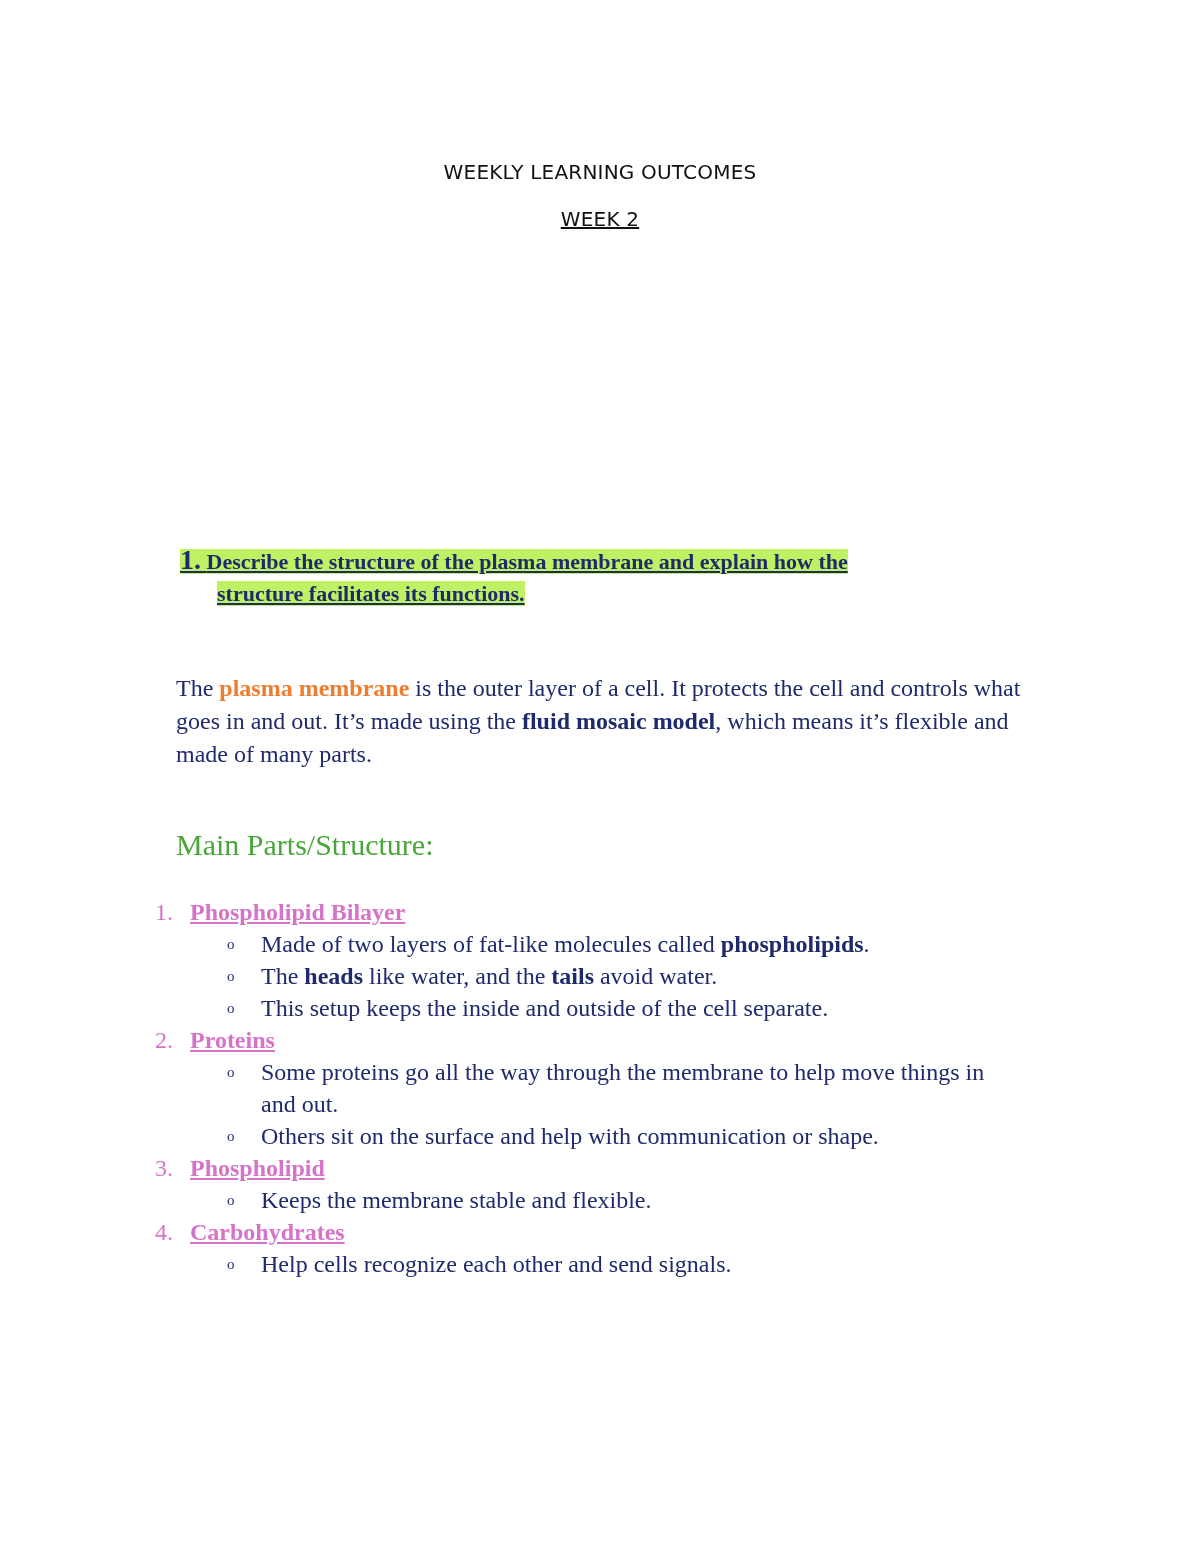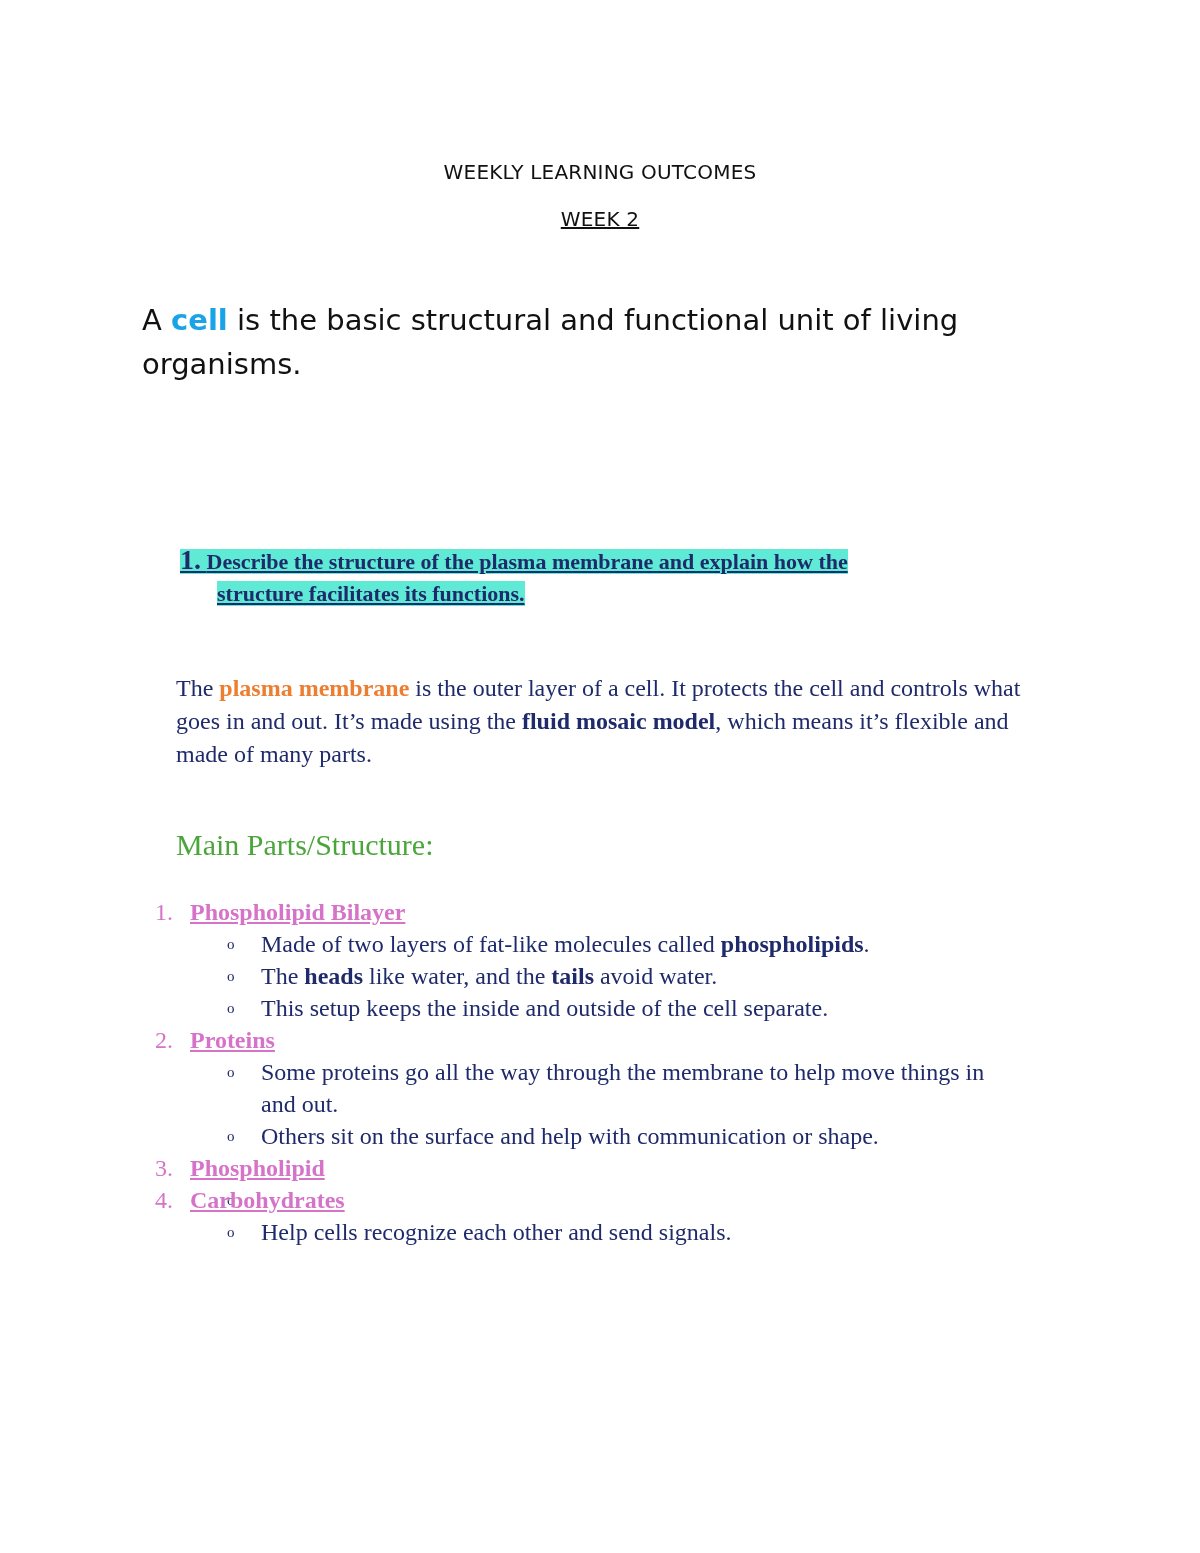--- a/index.html
+++ b/index.html
@@ -5,21 +5,21 @@
   html, body { margin: 0; padding: 0; background: #ffffff; }
   body { width: 1200px; height: 1553px; position: relative; overflow: hidden; }
   .page { position: absolute; left: 0; top: 0; width: 1064px; height: 1553px; background: #fff; margin-top: 16px; }
   .sans { font-family: "DejaVu Sans", sans-serif; }
   .serif { font-family: "Liberation Serif", serif; }
   .abs { position: absolute; }
   .hdr { left: 0; width: 1200px; text-align: center; font-size: 20px; color: #111; letter-spacing: 0.2px; }
   .intro { left: 142px; top: 282px; width: 920px; font-size: 29px; line-height: 44px; color: #111; }
   .intro .cell { color: #1aa3e6; font-weight: bold; }
   .q { left: 180px; top: 528px; width: 860px; font-size: 22px; line-height: 32px; color: #1f2a6b; font-weight: bold; }
-  .q .hl { background: #5eead4; text-decoration: underline; }
+  .q .hl { background: #bef264; text-decoration: underline; }
   .q .num { font-size: 28px; }
   .q .line2 { display: block; padding-left: 37px; }
   .para { left: 176px; top: 656px; width: 870px; font-size: 24px; line-height: 33px; color: #1f2a6b; }
   .para .orange { color: #ed7d31; font-weight: bold; }
   .para b { color: #1f2a6b; }
   .sec { left: 176px; top: 812px; font-size: 30px; color: #4aa63a; }
   .list { left: 150px; top: 880px; width: 900px; font-size: 24px; color: #1f2a6b; }
   .item { position: relative; line-height: 32px; }
   .item .n { display: inline-block; width: 40px; color: #d673c9; text-align: left; padding-left: 5px; box-sizing: border-box; }
   .item .t { color: #d673c9; font-weight: bold; text-decoration: underline; }
@@ -27,23 +27,20 @@
   .sub .b { position: absolute; left: 77px; top: 0; font-size: 15px; color: #1f2a6b; }
 </style>
 </head>
 <body>
 
 <div class="page">
 
   <div class="abs hdr sans" style="top:144px;">WEEKLY LEARNING OUTCOMES</div>
   <div class="abs hdr sans" style="top:191px;text-decoration:underline;">WEEK 2</div>
 
-  <div class="abs intro sans">
-    <span>A </span><span class="cell">cell</span><span> is the basic structural and functional unit of living organisms.</span>
-  </div>
 
   <div class="abs q serif">
     <span class="hl"><span class="num">1.</span>&nbsp;<span>Describe the structure of the plasma membrane and explain how the</span></span>
     <span class="line2"><span class="hl">structure facilitates its functions.</span></span>
   </div>
 
   <div class="abs sec serif">Main Parts/Structure:</div>
 
   <div class="abs para serif">
     <span>The </span><span class="orange">plasma membrane</span><span> is the outer layer of a cell. It protects the cell and controls what goes in and out. It’s made using the </span><b>fluid mosaic model</b><span>, which means it’s flexible and made of many parts.</span>
@@ -77,20 +74,21 @@
     <div class="sub">
       <span class="b">o</span>
       <span>Others sit on the surface and help with communication or shape.</span>
     </div>
 
     <div class="item">
       <span class="n">3.</span><span class="t">Phospholipid</span>
     </div>
     <div class="sub">
       <span class="b">o</span>
+      <span>Keeps the membrane stable and flexible.</span>
     </div>
 
     <div class="item">
       <span class="n">4.</span><span class="t">Carbohydrates</span>
     </div>
     <div class="sub">
       <span class="b">o</span>
       <span>Help cells recognize each other and send signals.</span>
     </div>
 

